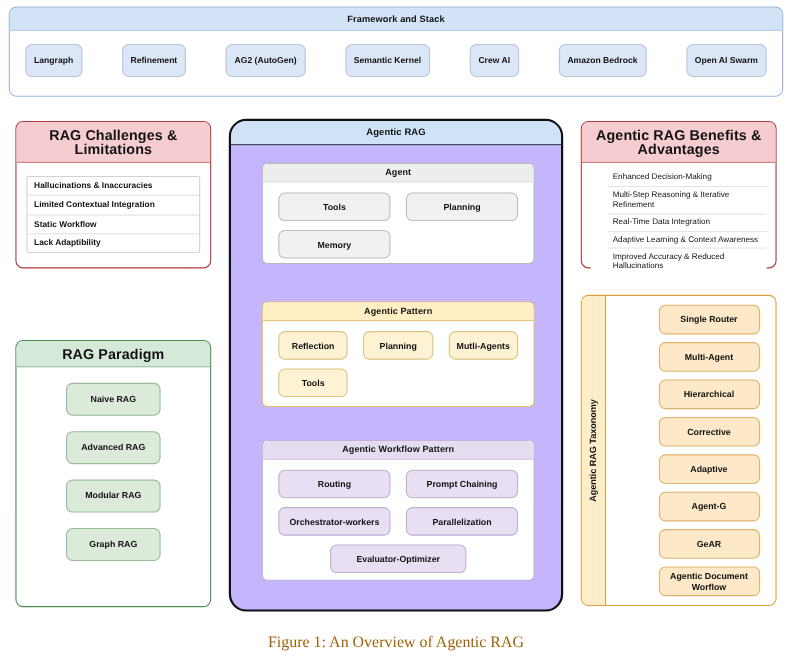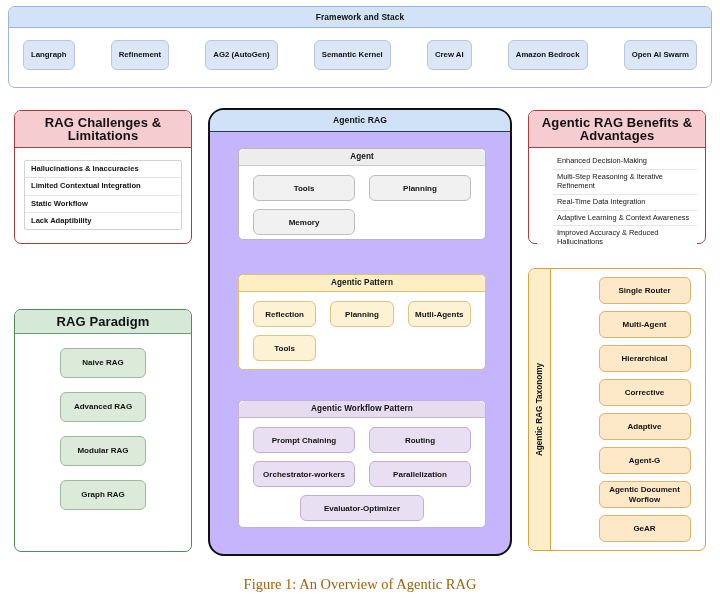--- a/index.html
+++ b/index.html
@@ -343,22 +343,22 @@
       <div class="chip">Reflection</div>
       <div class="chip">Planning</div>
       <div class="chip">Mutli-Agents</div>
       <div class="chip">Tools</div>
     </div>
   </div>
 
   <div id="workflow">
     <div class="panel-head">Agentic Workflow Pattern</div>
     <div class="grid">
+      <div class="chip">Routing</div>
       <div class="chip">Prompt Chaining</div>
-      <div class="chip">Routing</div>
       <div class="chip">Orchestrator-workers</div>
       <div class="chip">Parallelization</div>
     </div>
     <div class="solo">
       <div class="chip">Evaluator-Optimizer</div>
     </div>
   </div>
 </div>
 
 <div class="panel" id="benefits">
@@ -376,18 +376,18 @@
   <div class="side-label">
     <span>Agentic RAG Taxonomy</span>
   </div>
   <div class="stack">
     <div class="chip">Single Router</div>
     <div class="chip">Multi-Agent</div>
     <div class="chip">Hierarchical</div>
     <div class="chip">Corrective</div>
     <div class="chip">Adaptive</div>
     <div class="chip">Agent-G</div>
+    <div class="chip">GeAR</div>
     <div class="chip">Agentic Document Worflow</div>
-    <div class="chip">GeAR</div>
   </div>
 </div>
 
 <div id="caption">Figure 1: An Overview of Agentic RAG</div>
 
 </body></html>

